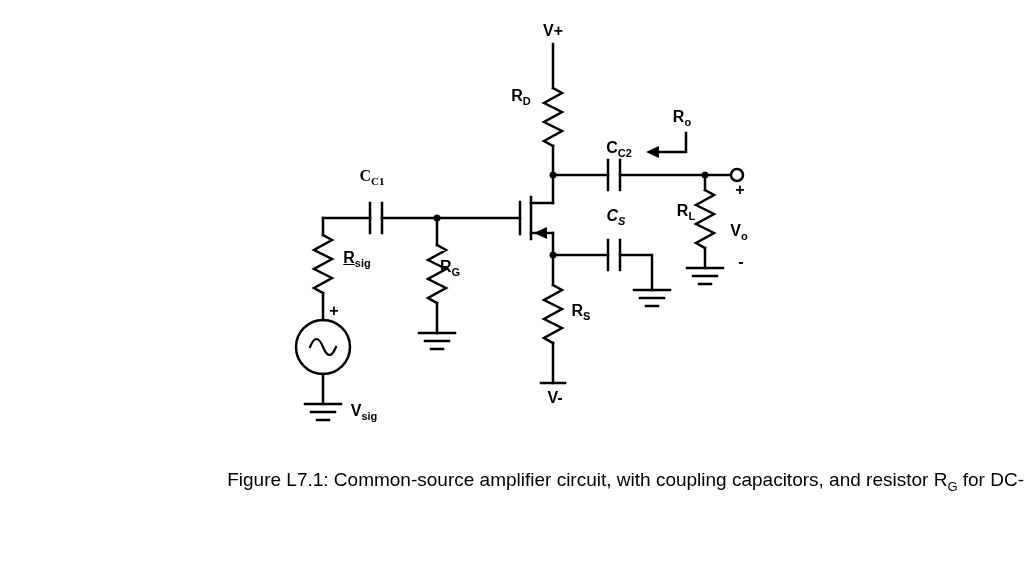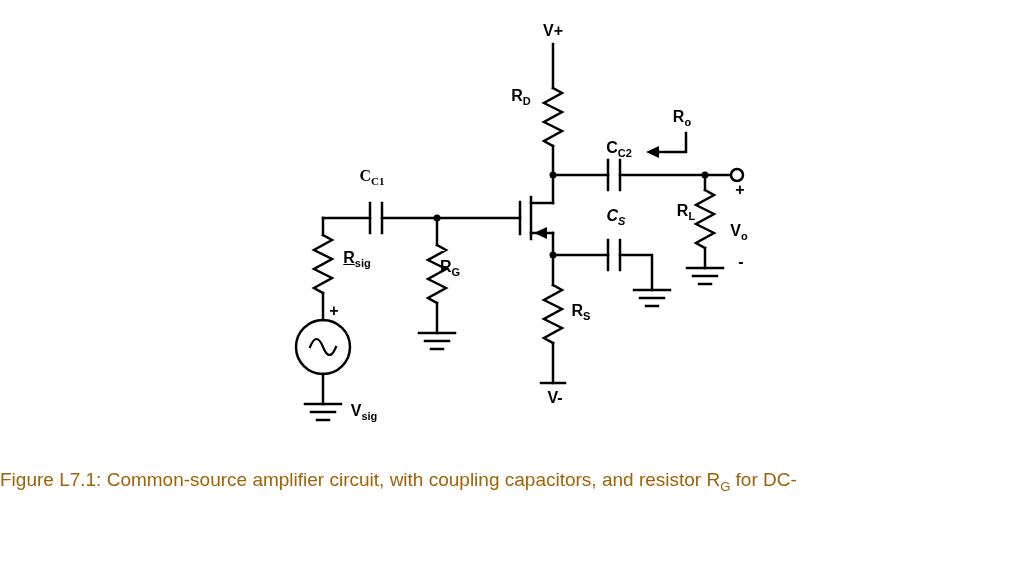--- a/index.html
+++ b/index.html
@@ -23,23 +23,23 @@
     white-space: nowrap;
     line-height: 1;
   }
   .clabel sub { font-size: 11px; font-weight: bold; line-height: 0; }
   .sign { font-size: 16px; }
   .caption {
     position: absolute;
     left: 0;
     top: 464px;
     width: 1024px;
-    text-align: left;
+    text-align: right;
     font-size: 19px;
-    color: #a16207;
+    color: #000000;
     line-height: 32px;
   }
   .caption sub { font-size: 13px; line-height: 0; }
 </style>
 </head>
 <body>
 
 <div class="page">
 
   <div class="circuit">

